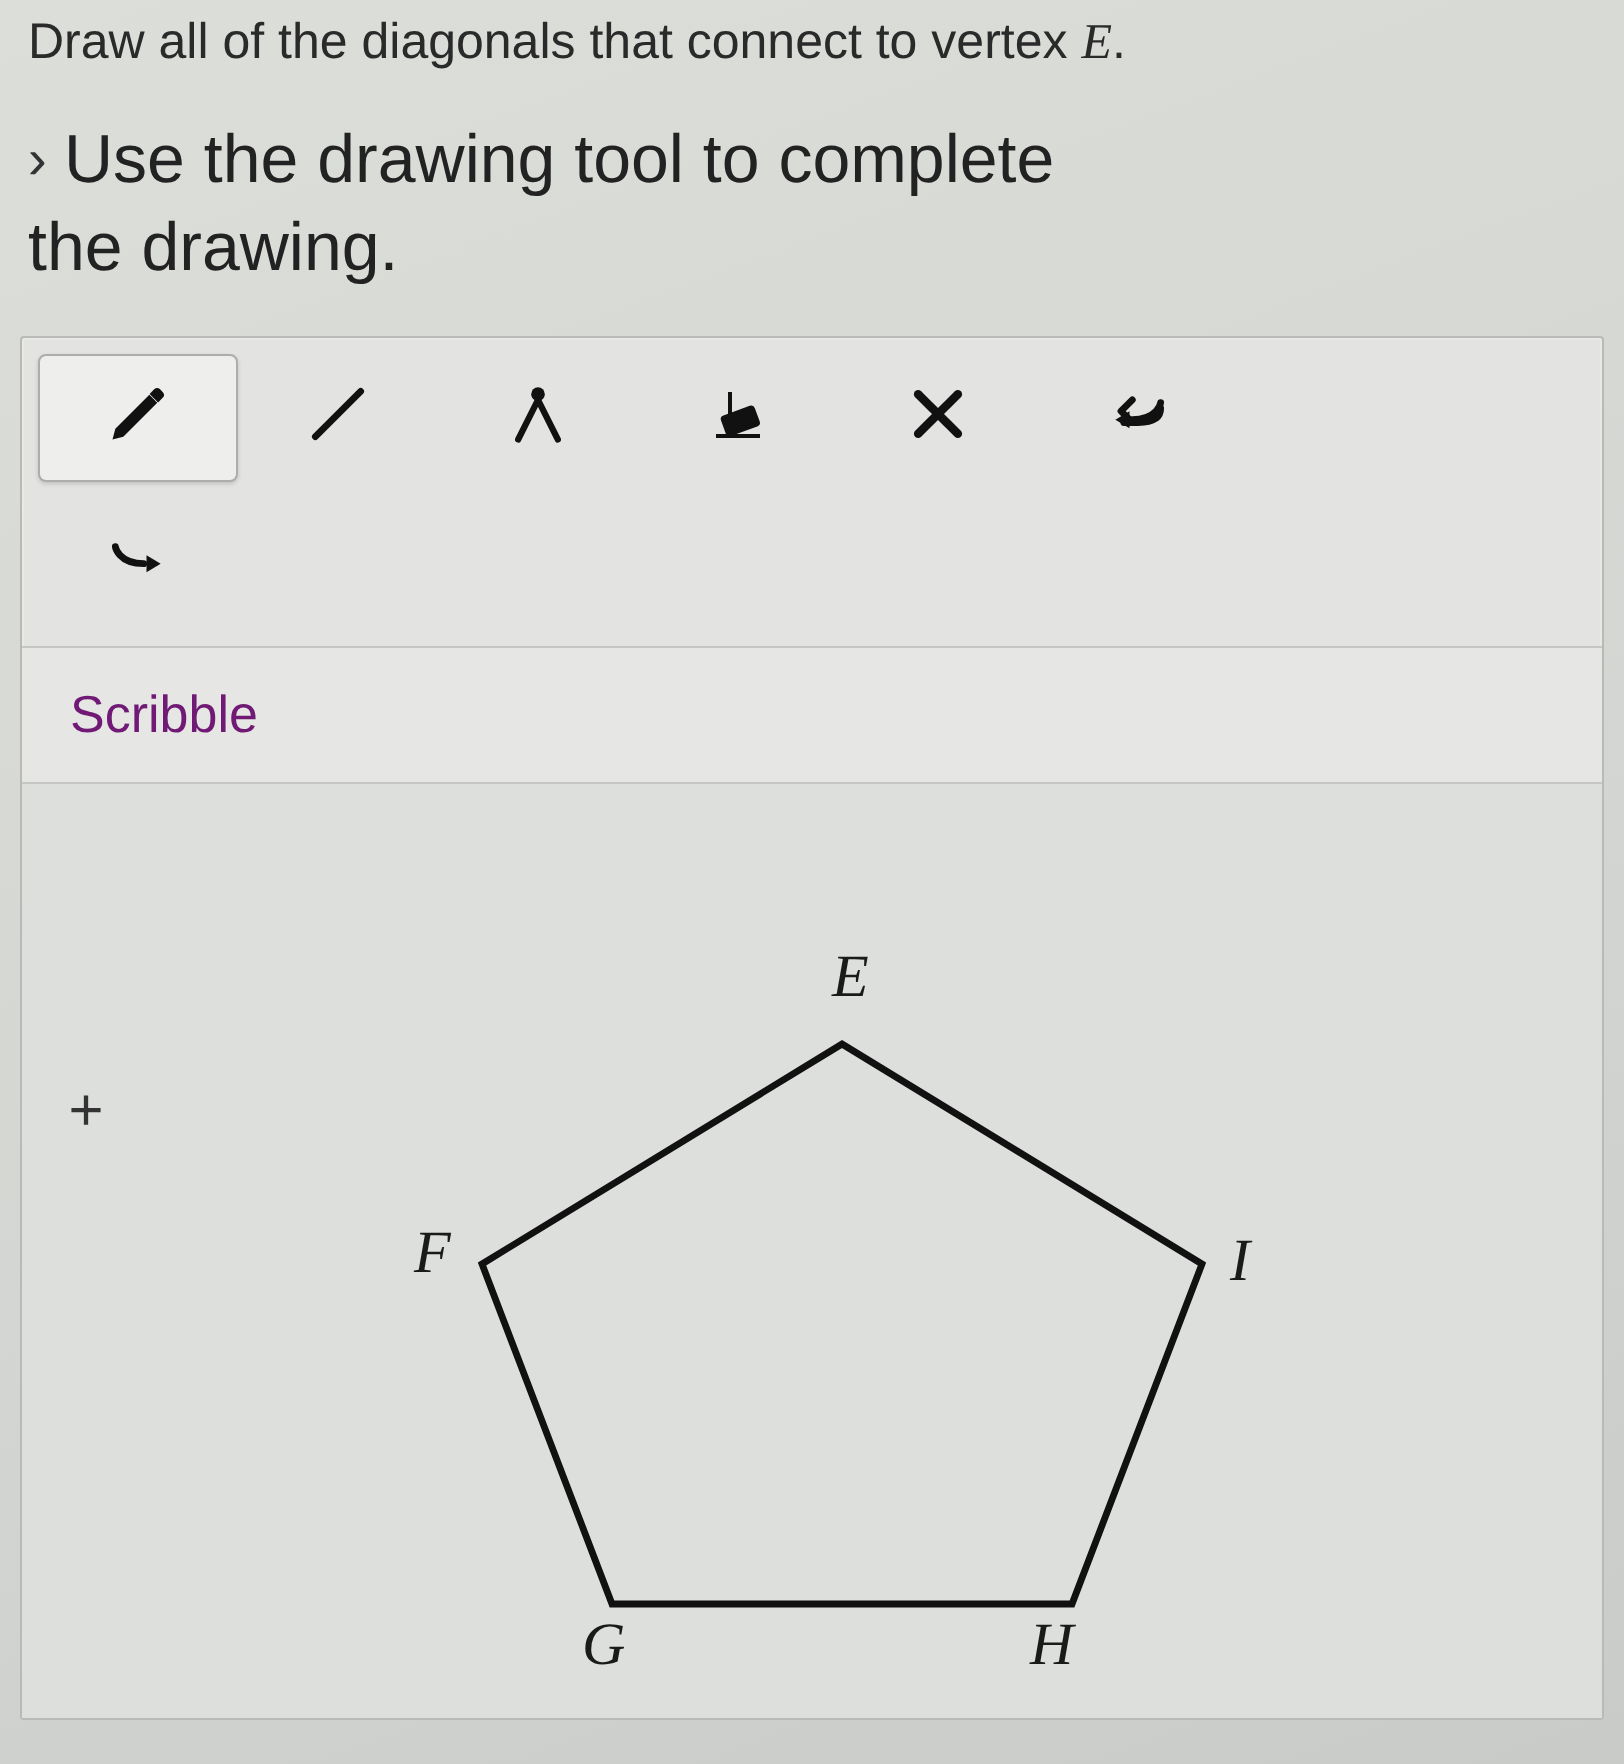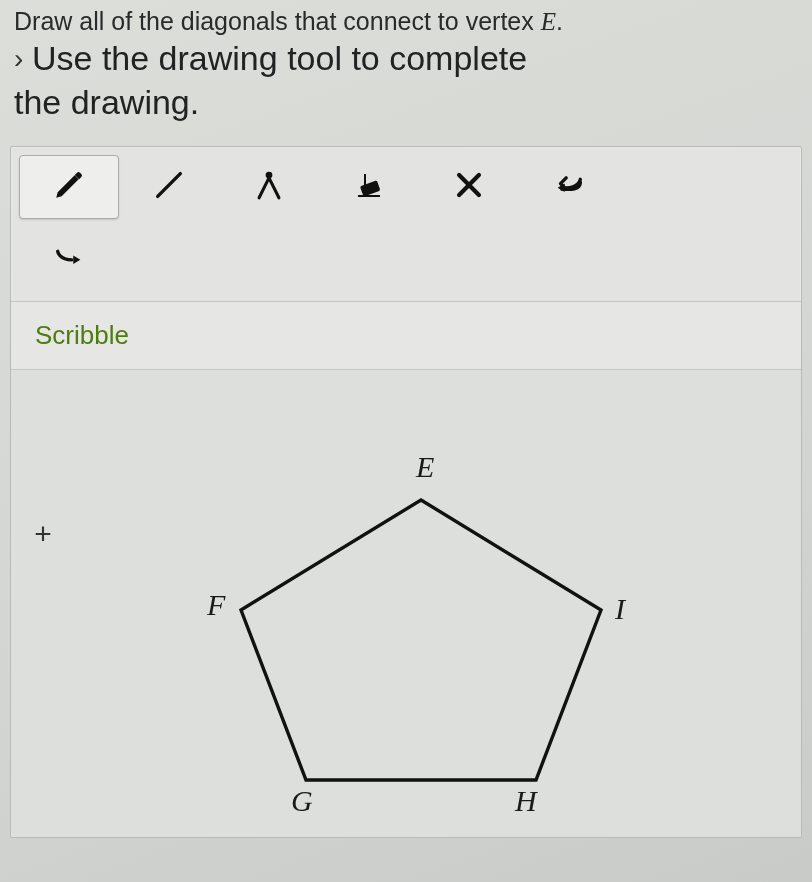--- a/index.html
+++ b/index.html
@@ -20,20 +20,21 @@
   .top-text {
     padding: 6px 0 0 14px;
   }
   .prompt {
     font-size: 25px;
     color: #2a2a2a;
     line-height: 1.25;
   }
   .mathit { font-style: italic; font-family: Georgia, 'Times New Roman', serif; }
   .sub-instruction {
+    margin-top: 22px;
     font-size: 34px;
     line-height: 1.28;
     color: #222;
   }
   .chevron {
     display: inline-block;
     width: 12px;
     margin-right: 6px;
     color: #333;
     font-size: 28px;
@@ -71,21 +72,21 @@
   }
   .tool-btn svg { width: 34px; height: 34px; }
   .tool-row2 {
     display: flex;
     padding: 0 8px 10px 8px;
   }
   .label-band {
     border-top: 1px solid #c5c7c3;
     padding: 18px 24px;
     font-size: 26px;
-    color: #4d7c0f;
+    color: #701a75;
     background: #e6e7e4;
   }
   .canvas-area {
     position: relative;
     height: 468px;
     background: #dddfdc;
     border-top: 1px solid #c5c7c3;
   }
   .plus-btn {
     position: absolute;

